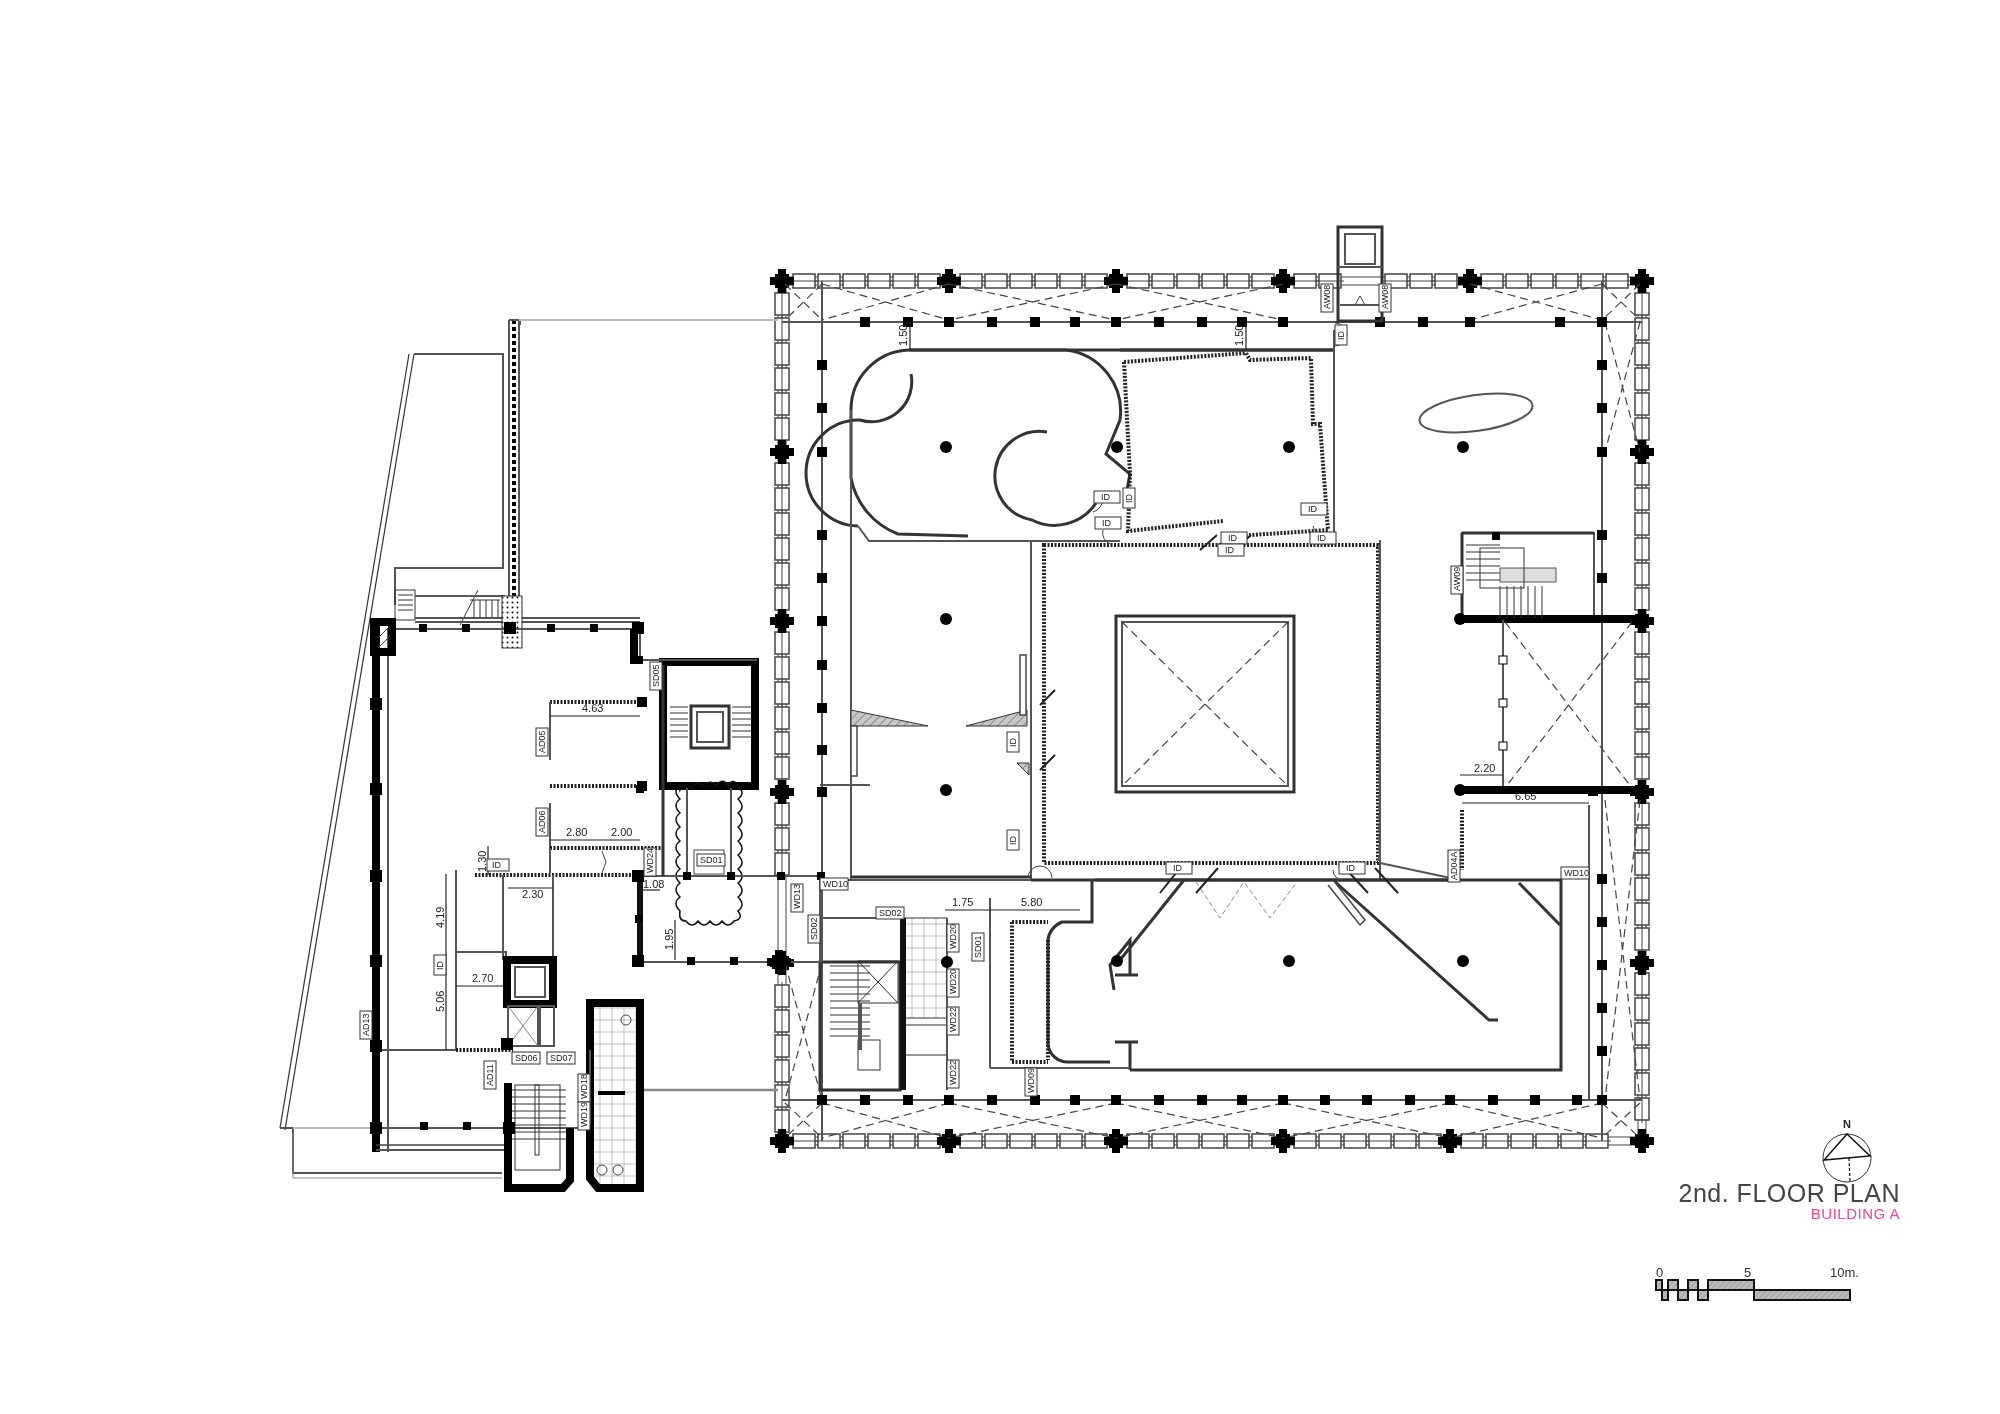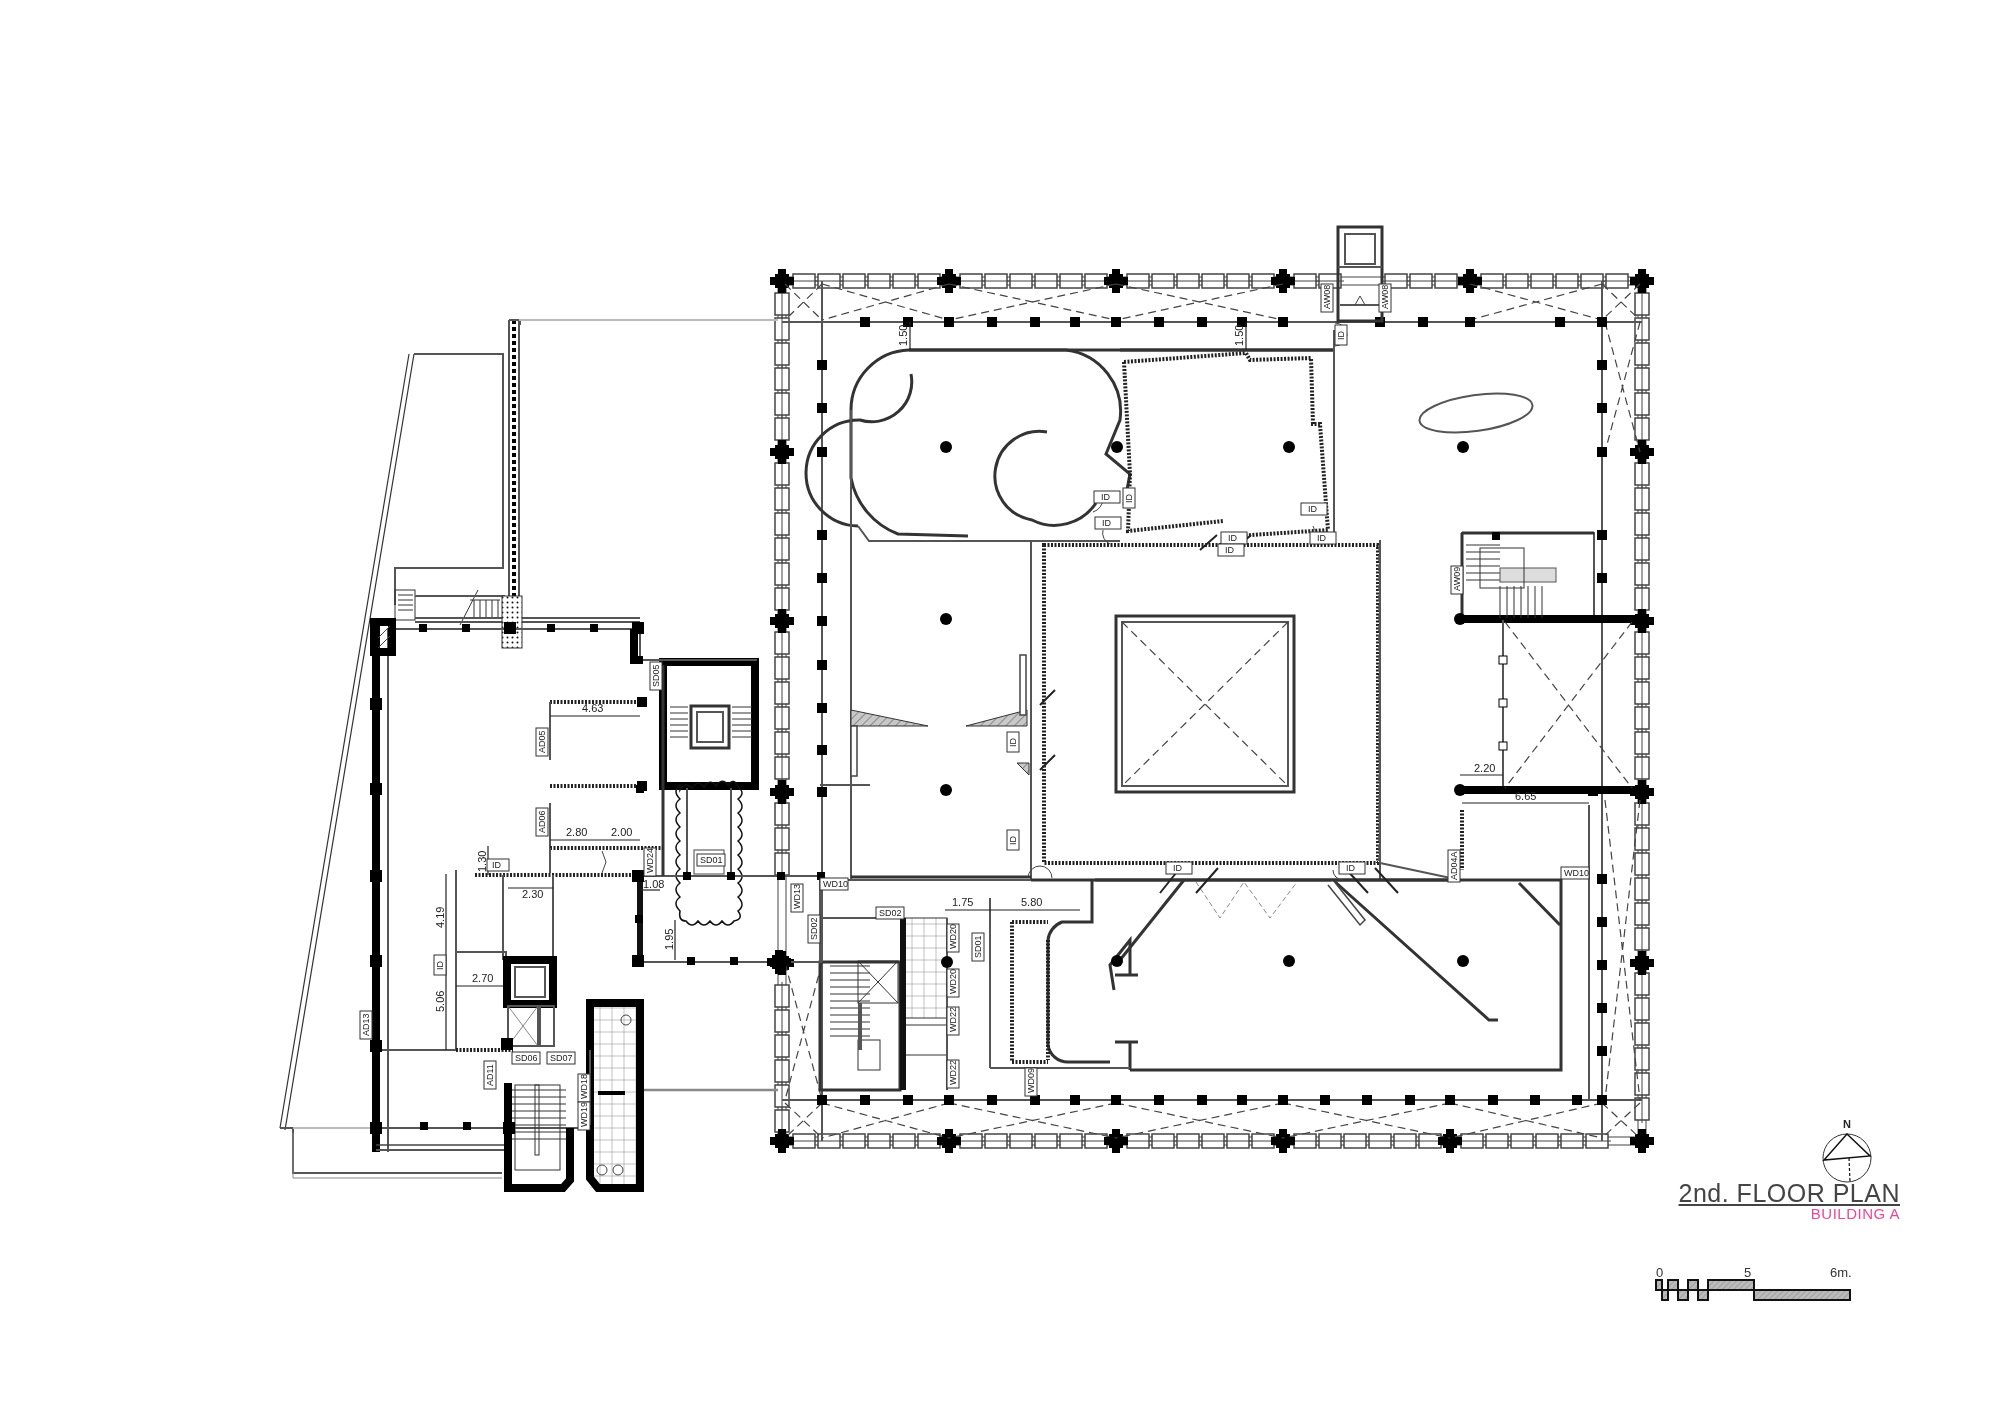--- a/index.html
+++ b/index.html
@@ -15,21 +15,21 @@
     .col { fill: #000; }
     .dimline { stroke: #222; stroke-width: 1.2; fill: none; }
     .dimtext { font-family: "Liberation Sans", sans-serif; font-size: 11px; fill: #222; }
     .tag rect { fill: #fff; stroke: #333; stroke-width: 1; }
     .tag text { font-family: "Liberation Sans", sans-serif; font-size: 9px; fill: #222; }
     .hatch { fill: url(#hatch); stroke: #333; stroke-width: 1; }
     .stair { stroke: #333; stroke-width: 1; fill: none; }
     .door { stroke: #444; stroke-width: 1; fill: none; }
 
     #title-block { position: absolute; left: 1640px; top: 1180px; width: 260px; text-align: right; }
-    #title-main { font-size: 25px; color: #444; line-height: 26px; letter-spacing: 0.5px; text-decoration: underline; }
+    #title-main { font-size: 25px; color: #444; line-height: 26px; letter-spacing: 0.5px; }
     #title-sub { font-size: 15px; color: #ec4899; line-height: 16px; letter-spacing: 0.5px; }
     #north { position: absolute; left: 1820px; top: 1118px; width: 54px; height: 66px; }
     #north-label { position: absolute; left: 0; top: 0; width: 54px; text-align: center; font-size: 11px; font-weight: bold; color: #222; }
     #scale { position: absolute; left: 1650px; top: 1265px; width: 230px; height: 40px; }
     .scale-num { position: absolute; top: 0; font-size: 13px; color: #333; }
   </style>
 </head>
 <body>
 
 <svg id="plan" viewBox="0 0 2000 1414" xmlns="http://www.w3.org/2000/svg">
@@ -829,21 +829,21 @@
 </div>
 
 <div id="title-block">
   <div id="title-main">2nd. FLOOR PLAN</div>
   <div id="title-sub">BUILDING A</div>
 </div>
 
 <div id="scale">
   <span class="scale-num" style="left:6px">0</span>
   <span class="scale-num" style="left:94px">5</span>
-  <span class="scale-num" style="left:180px">6m.</span>
+  <span class="scale-num" style="left:180px">10m.</span>
   <svg width="230" height="40" viewBox="0 0 230 40" style="position:absolute;left:0;top:0">
     <defs>
       <pattern id="sh" width="4" height="4" patternUnits="userSpaceOnUse" patternTransform="rotate(45)">
         <rect width="4" height="4" fill="#bbb"></rect>
           <line x1="0" y1="0" x2="0" y2="4" stroke="#888" stroke-width="1"></line>
       </pattern>
     </defs>
     <g stroke="#111" stroke-width="2" fill="url(#sh)">
       <rect x="6" y="15" width="6" height="10"></rect>
       <rect x="12" y="25" width="6" height="10"></rect>

